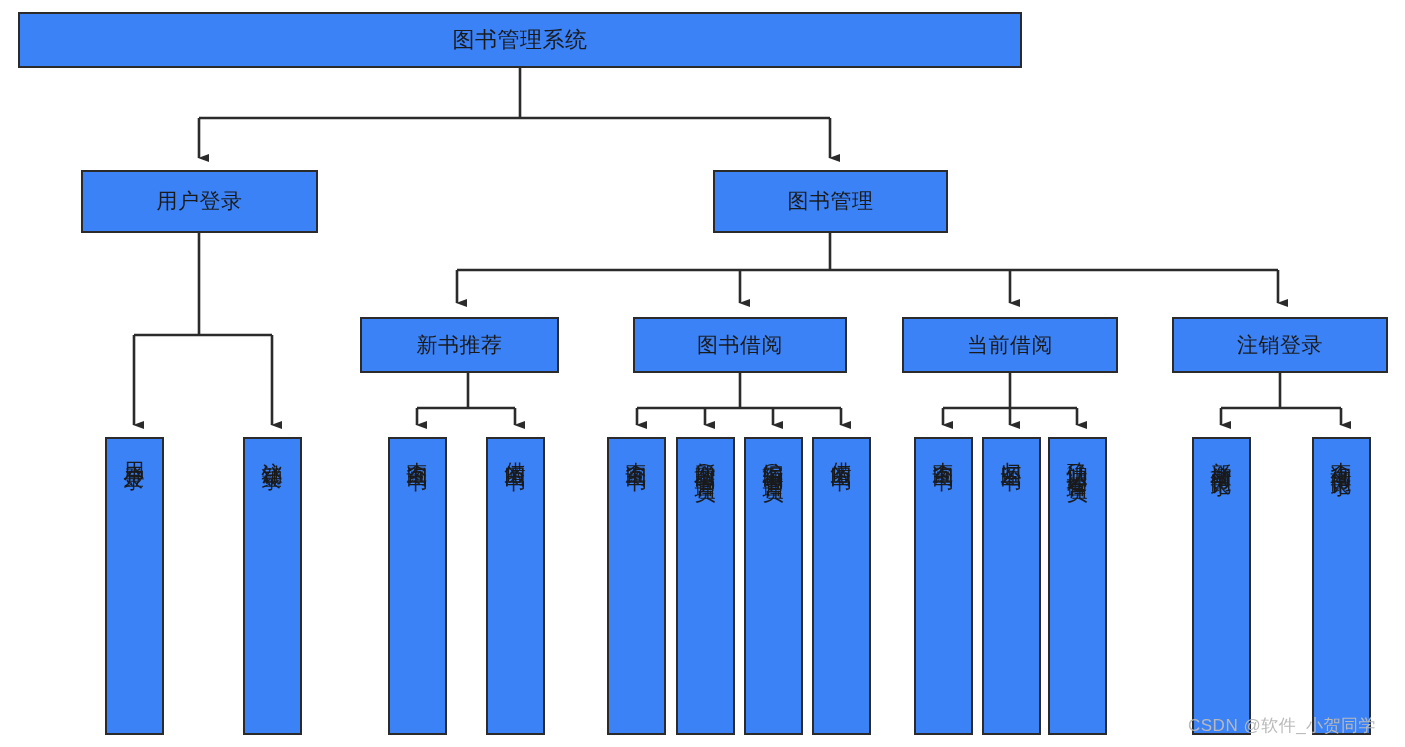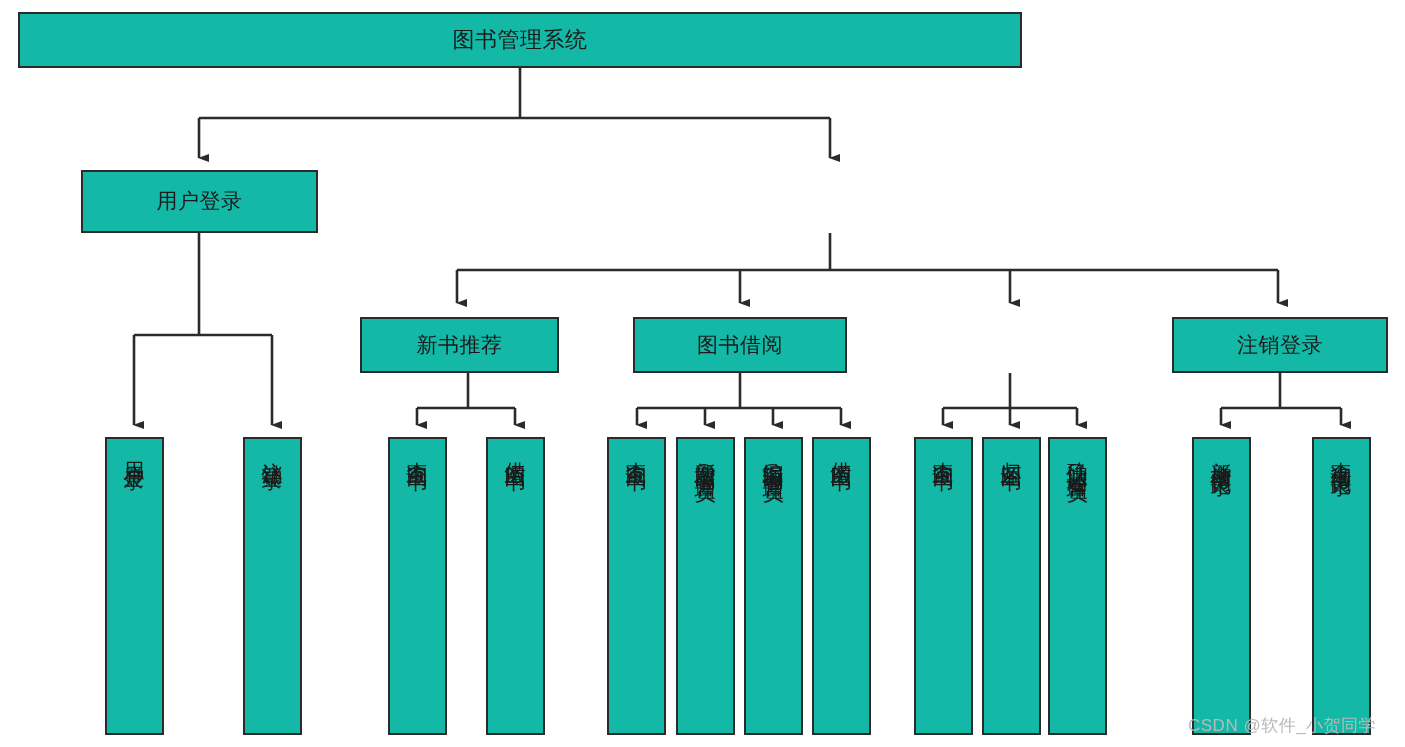--- a/index.html
+++ b/index.html
@@ -24,21 +24,21 @@
     left: 0;
     top: 0;
     width: 1405px;
     height: 747px;
     pointer-events: none;
   }
   .node {
     position: absolute;
     box-sizing: border-box;
     border: 2.5px solid #2b2b2b;
-    background: #14b8a6;
+    background: #3b82f6;
     display: flex;
     align-items: center;
     justify-content: center;
     color: #1a1a1a;
   }
   .node-label {
     display: block;
     text-align: center;
     line-height: 1.18;
     white-space: pre;
@@ -130,27 +130,33 @@
     </g>
   </svg>
 
   <div class="node root horizontal" style="left:18px; top:12px; width:1004px; height:56px;">
     <span class="node-label">图书管理系统</span>
   </div>
 
   <div class="node horizontal" style="left:81px; top:170px; width:237px; height:63px;">
     <span class="node-label">用户登录</span>
   </div>
+  <div class="node horizontal" style="left:713px; top:170px; width:235px; height:63px;">
+    <span class="node-label">图书管理</span>
+  </div>
 
   <div class="node horizontal" style="left:360px; top:317px; width:199px; height:56px;">
     <span class="node-label">新书推荐</span>
   </div>
   <div class="node horizontal" style="left:633px; top:317px; width:214px; height:56px;">
     <span class="node-label">图书借阅</span>
   </div>
+  <div class="node horizontal" style="left:902px; top:317px; width:216px; height:56px;">
+    <span class="node-label">当前借阅</span>
+  </div>
   <div class="node horizontal" style="left:1172px; top:317px; width:216px; height:56px;">
     <span class="node-label">注销登录</span>
   </div>
 
   <div class="node vertical" style="left:105px; top:437px; width:59px; height:298px;">
     <span class="node-label">用户登录</span>
   </div>
   <div class="node vertical" style="left:243px; top:437px; width:59px; height:298px;">
     <span class="node-label">注销登录</span>
   </div>

